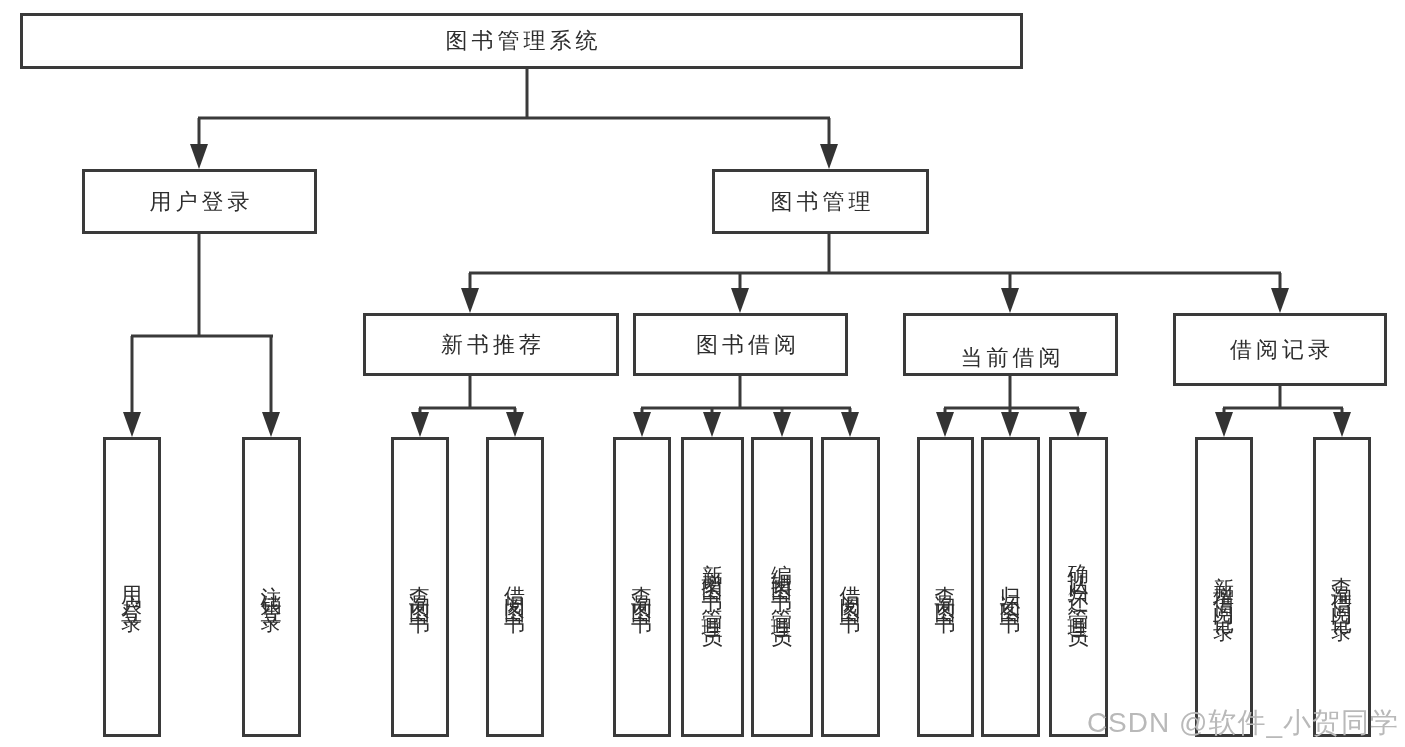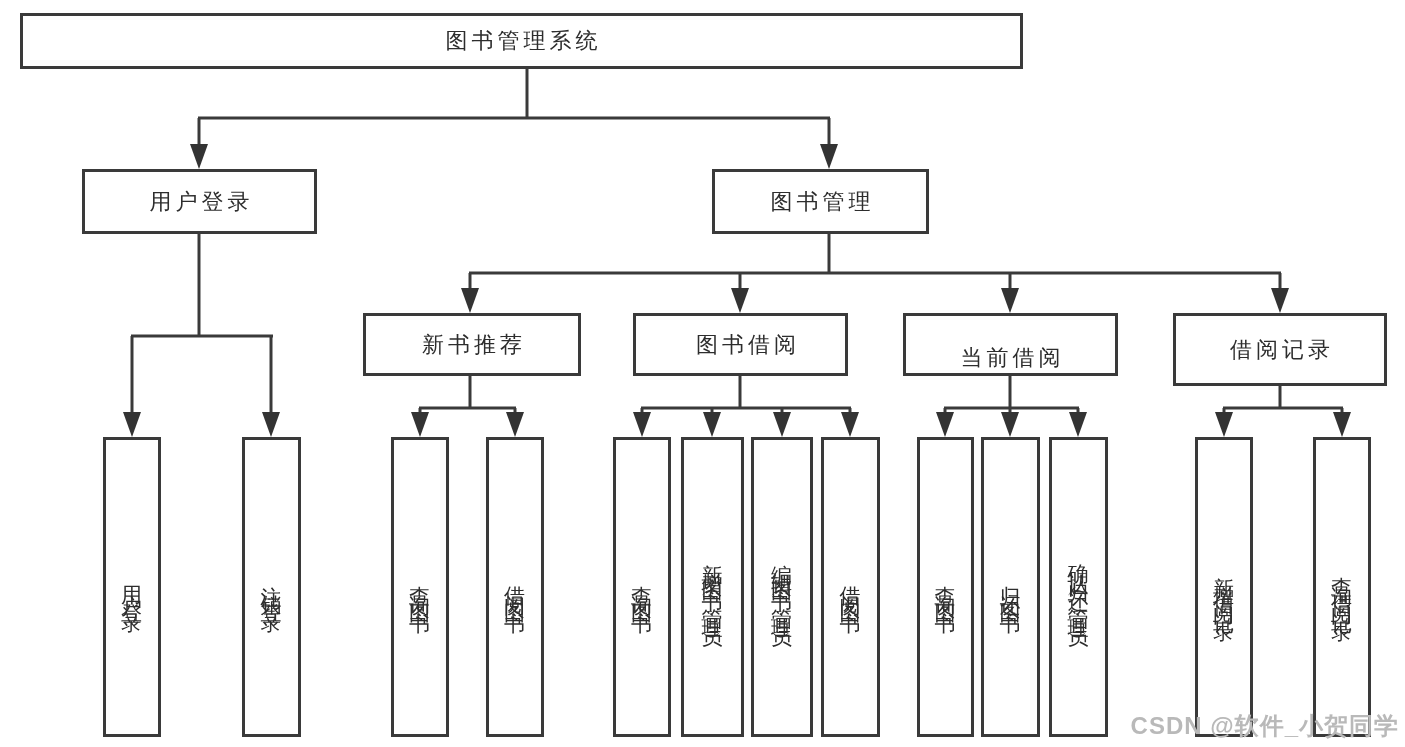--- a/index.html
+++ b/index.html
@@ -31,26 +31,25 @@
     writing-mode:vertical-rl;
     text-orientation:upright;
     font-size:21px;
     line-height:1;
     letter-spacing:9px;
     color:#2d2d2d;
   }
   .watermark{
     position:absolute;
     right:6px;bottom:5px;
-    font-size:24px;
+    font-size:28px;
     letter-spacing:1px;
     color:#b9b9b9;
     z-index:3;
     white-space:nowrap;
-    font-weight:bold;
   }
   svg line{stroke:#3a3a3a;stroke-width:3;}
   svg polygon{fill:#333333;}
 </style>
 </head>
 <body>
 
 <div class="canvas">
 
   <svg class="wires" width="1405" height="747" viewBox="0 0 1405 747">
@@ -133,21 +132,21 @@
     <span class="hlabel">图书管理系统</span>
   </div>
 
   <div class="box" style="left:82px;top:169px;width:235px;height:65px;">
     <span class="hlabel">用户登录</span>
   </div>
   <div class="box" style="left:712px;top:169px;width:217px;height:65px;">
     <span class="hlabel">图书管理</span>
   </div>
 
-  <div class="box" style="left:363px;top:313px;width:218px;height:63px;">
+  <div class="box" style="left:363px;top:313px;width:256px;height:63px;">
     <span class="hlabel">新书推荐</span>
   </div>
   <div class="box" style="left:633px;top:313px;width:215px;height:63px;padding-left:11px;">
     <span class="hlabel">图书借阅</span>
   </div>
   <div class="box" style="left:903px;top:313px;width:215px;height:63px;align-items:flex-end;">
     <span class="hlabel">当前借阅</span>
   </div>
   <div class="box" style="left:1173px;top:313px;width:214px;height:73px;">
     <span class="hlabel">借阅记录</span>

